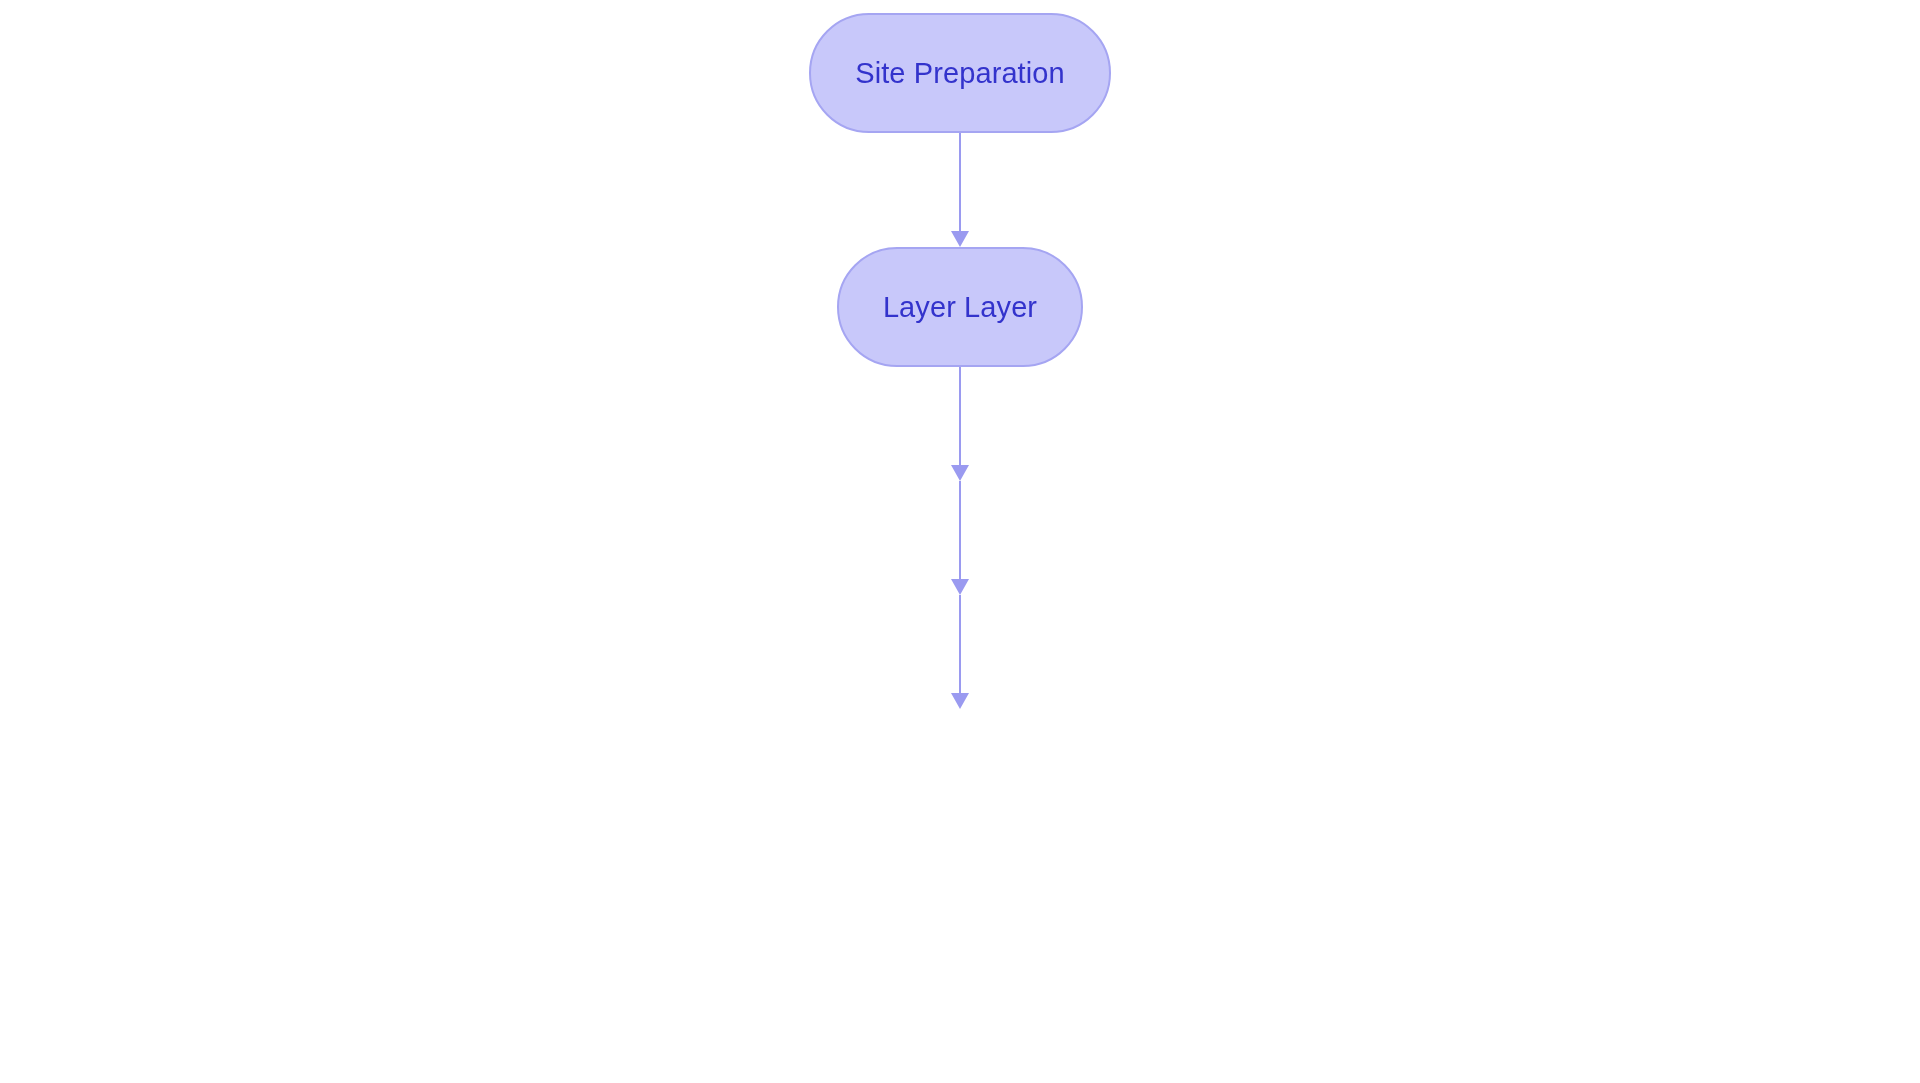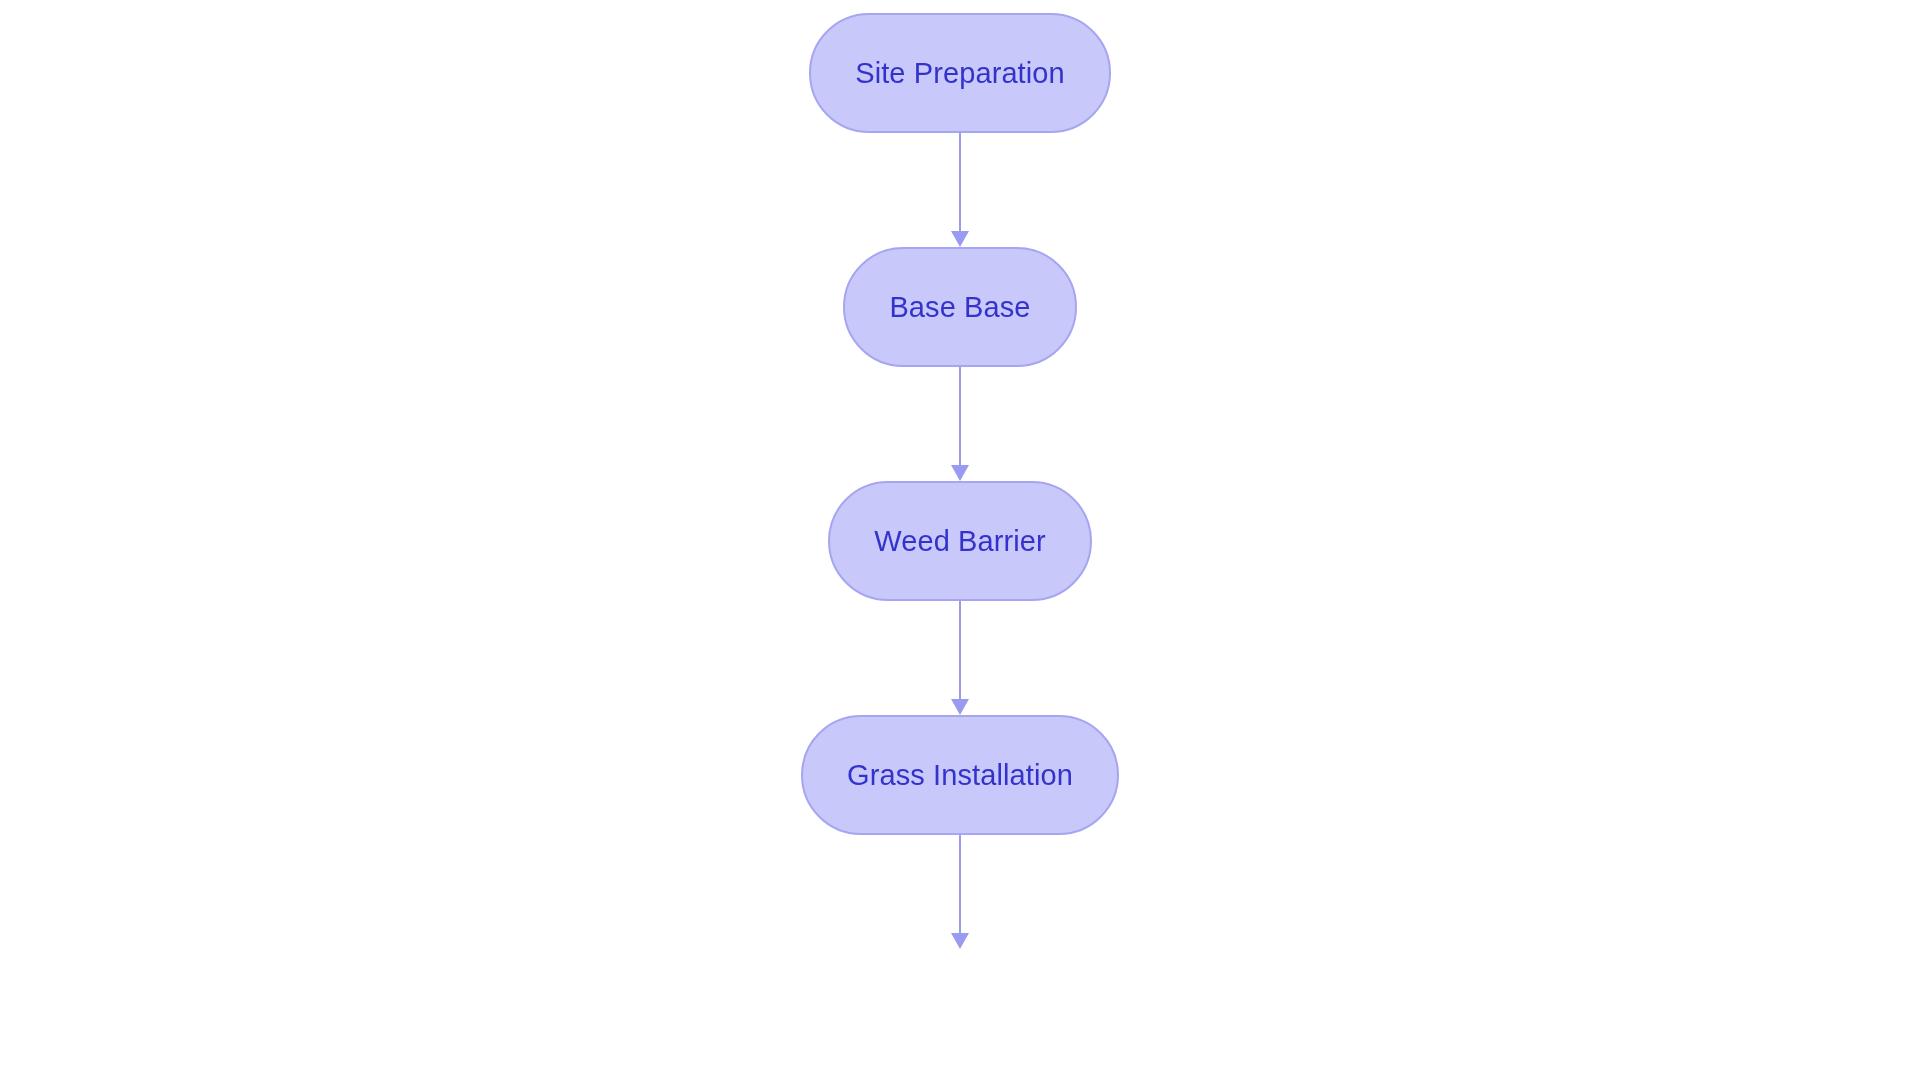--- a/index.html
+++ b/index.html
@@ -95,40 +95,34 @@
     <div class="node">
       <span class="node-label">Site Preparation</span>
     </div>
 
     <div class="connector">
       <div class="connector-line"></div>
       <div class="connector-head"></div>
     </div>
 
     <div class="node">
-      <span class="node-label">Base Base</span>
+      <span class="node-label">Layer Layer</span>
     </div>
 
     <div class="connector">
       <div class="connector-line"></div>
       <div class="connector-head"></div>
     </div>
 
-    <div class="node">
-      <span class="node-label">Weed Barrier</span>
-    </div>
 
     <div class="connector">
       <div class="connector-line"></div>
       <div class="connector-head"></div>
     </div>
 
-    <div class="node">
-      <span class="node-label">Grass Installation</span>
-    </div>
 
     <div class="connector">
       <div class="connector-line"></div>
       <div class="connector-head"></div>
     </div>
 
 
   </div>
 </div>
 

